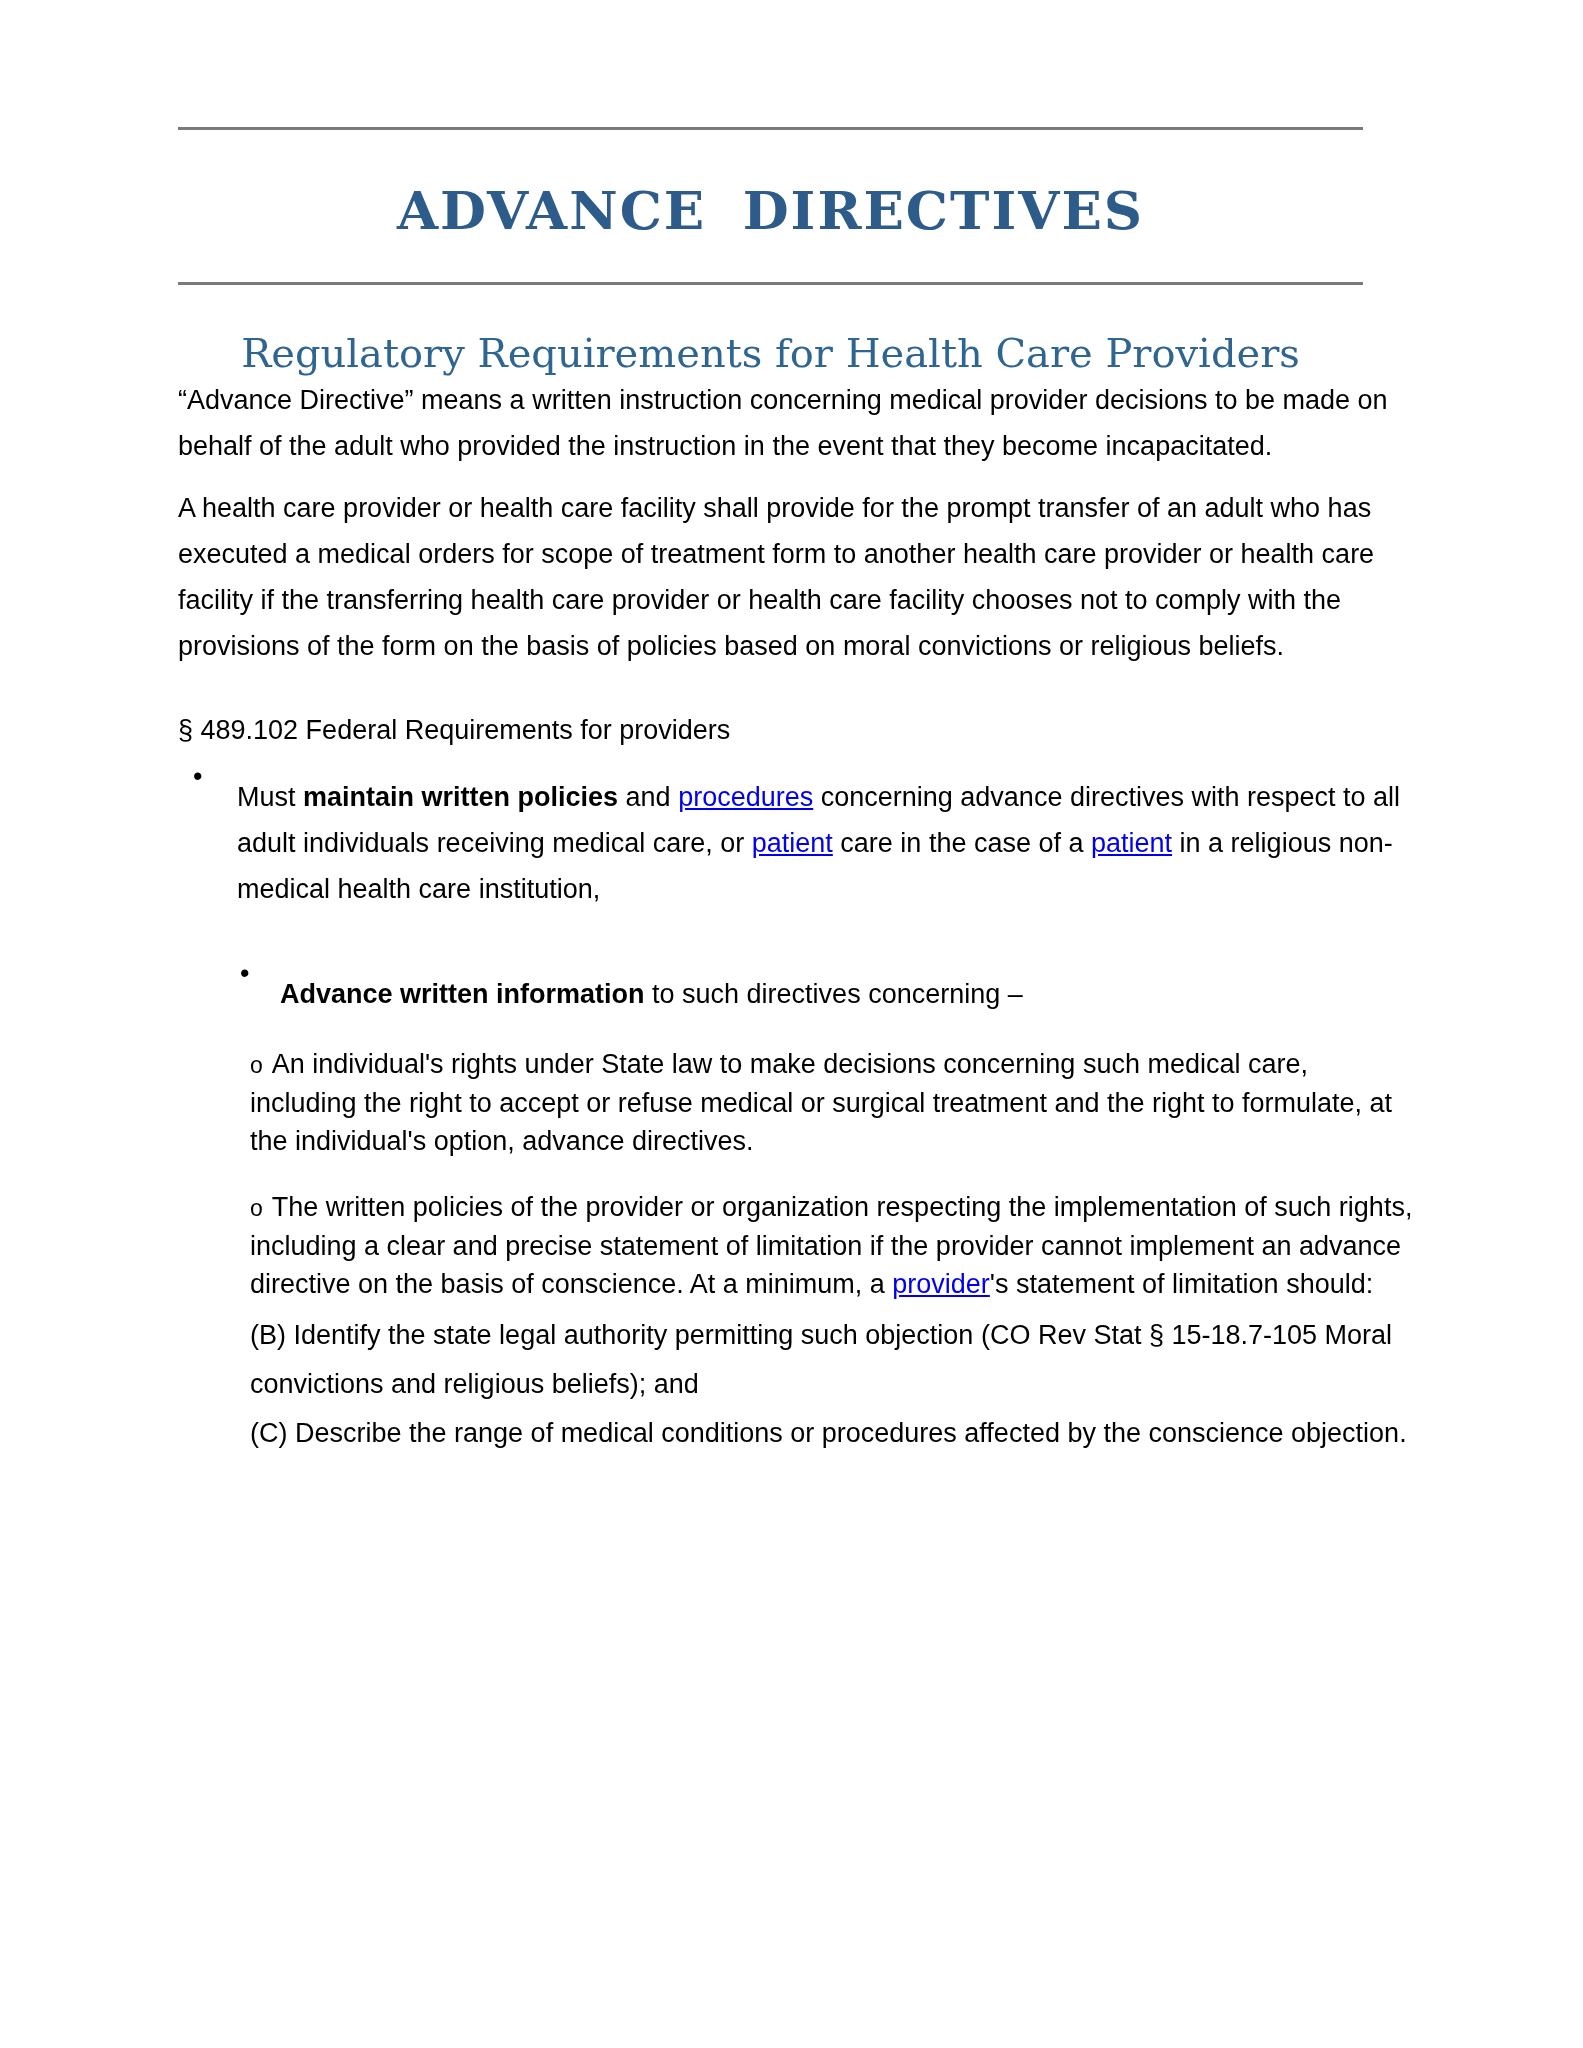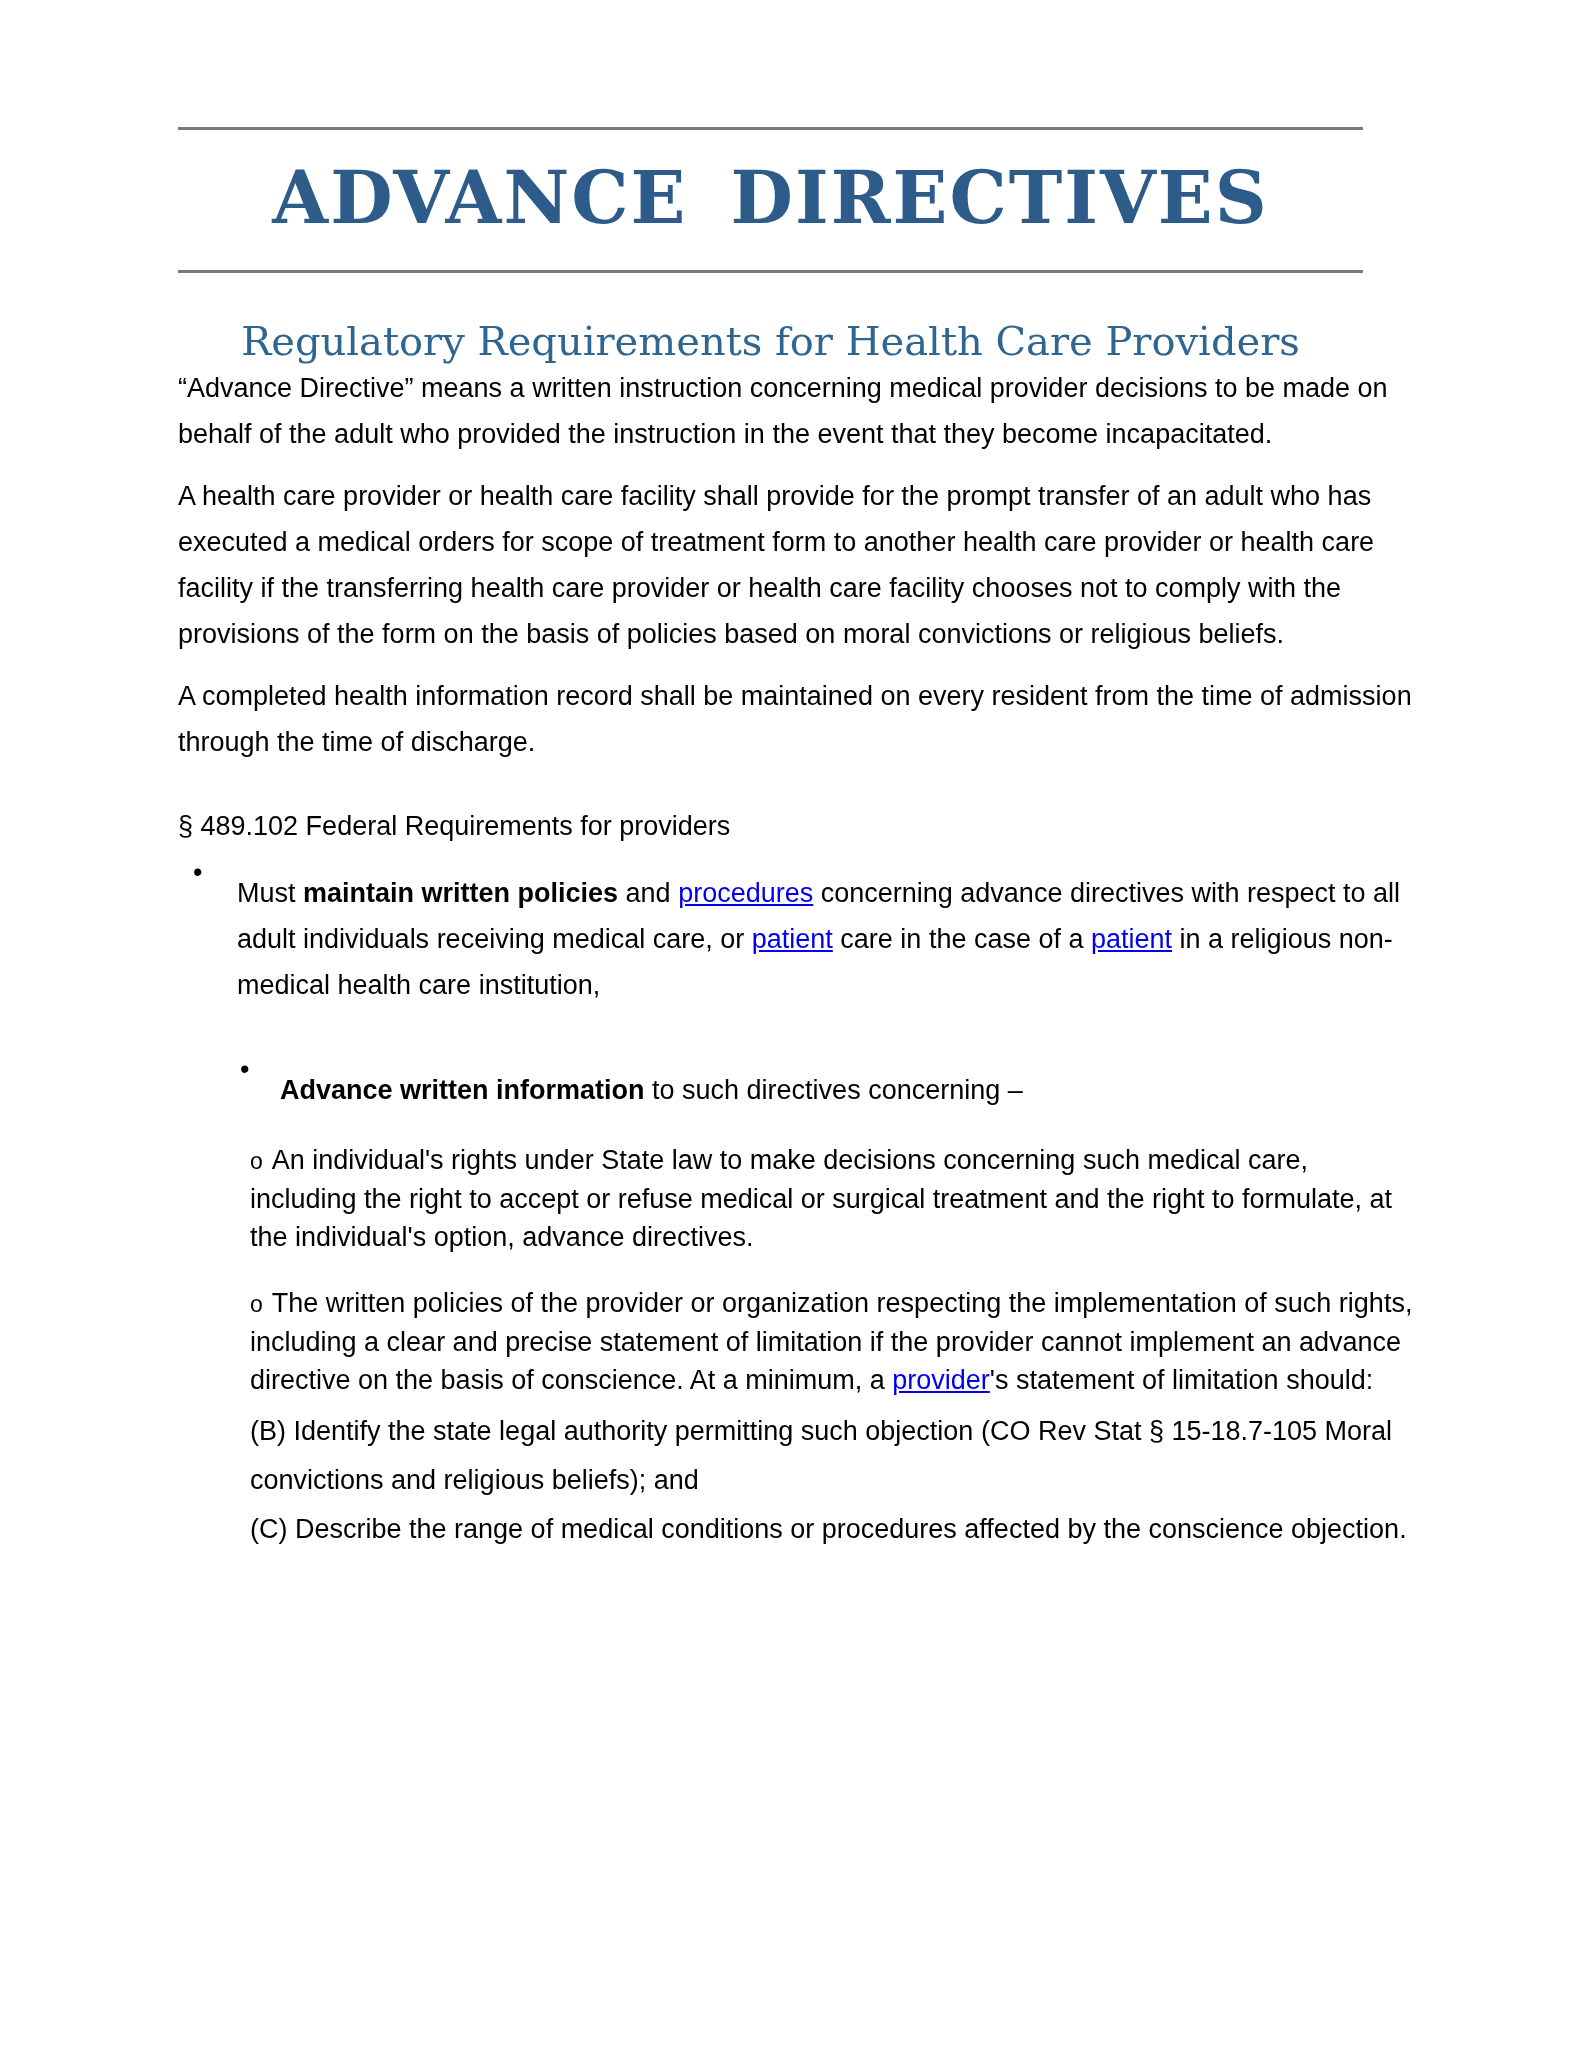--- a/index.html
+++ b/index.html
@@ -17,25 +17,25 @@
     padding:127px 0 0 178px;
     background:#ffffff;
     font-family:"Liberation Sans",sans-serif;
     color:var(--text-black);
     overflow:hidden;
   }
   .title-block{width:1185px;}
   .rule{height:3px;background:var(--rule-gray);width:1185px;}
   .doc-title{
     margin:0;
-    padding:20px 0 24px 0;
+    padding:32px 0 24px 0;
     text-align:center;
     font-family:"DejaVu Serif","Liberation Serif",serif;
     font-weight:bold;
-    font-size:72px;
+    font-size:53px;
     line-height:96px;
     letter-spacing:2px;
     word-spacing:16px;
     color:var(--title-blue);
     white-space:nowrap;
   }
   .doc-subtitle{
     margin:44px 0 0 0;
     width:1185px;
     text-align:center;
@@ -83,21 +83,20 @@
 
   <h2 class="doc-subtitle">Regulatory Requirements for Health Care Providers</h2>
 
   <div class="content">
 
 
     <p class="para">“Advance Directive” means a written instruction concerning medical provider decisions to be made on behalf of the adult who provided the instruction in the event that they become incapacitated.</p>
 
     <p class="para">A health care provider or health care facility shall provide for the prompt transfer of an adult who has executed a medical orders for scope of treatment form to another health care provider or health care facility if the transferring health care provider or health care facility chooses not to comply with the provisions of the form on the basis of policies based on moral convictions or religious beliefs.</p>
 
-    <p class="para">A completed health information record shall be maintained on every resident from the time of admission through the time of discharge.</p>
 
     <p class="para fed-heading">§ 489.102 Federal Requirements for providers</p>
 
     <div class="bullet l1">
       <span class="marker">•</span>
       <div class="btext"><span class="seg-plain">Must </span><span class="seg-bold">maintain written policies</span><span class="seg-plain"> and </span><a class="seg-link" href="#">procedures</a><span class="seg-plain"> concerning advance directives with respect to all adult individuals receiving medical care, or </span><a class="seg-link" href="#">patient</a><span class="seg-plain"> care in the case of a </span><a class="seg-link" href="#">patient</a><span class="seg-plain"> in a religious non-medical health care institution,</span></div>
     </div>
 
     <div class="bullet l2">
       <span class="marker">•</span>

